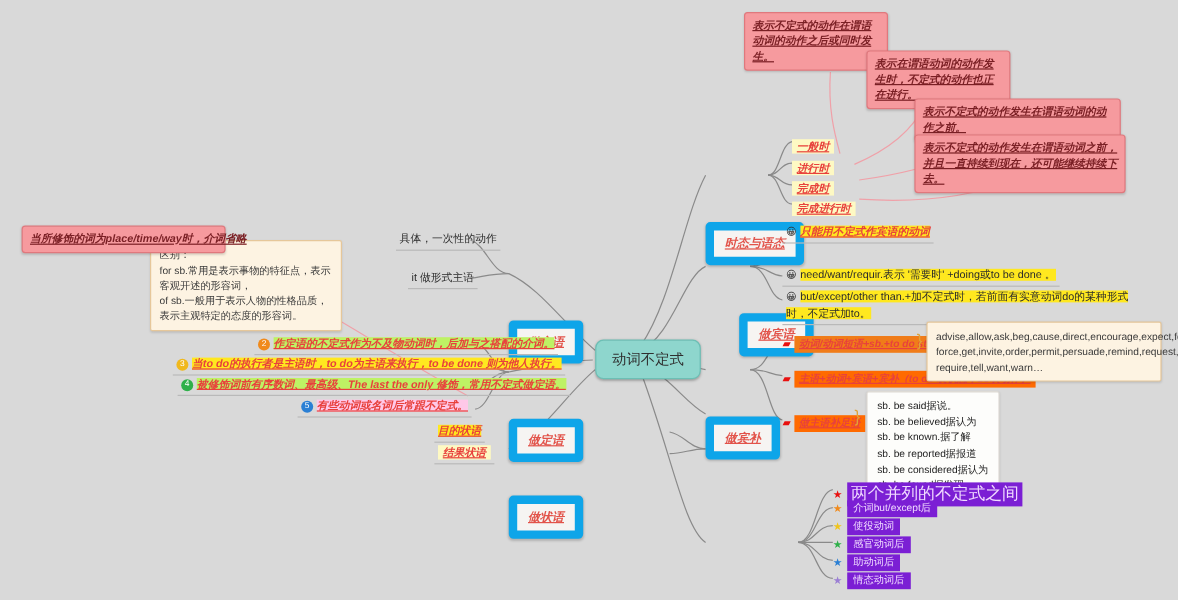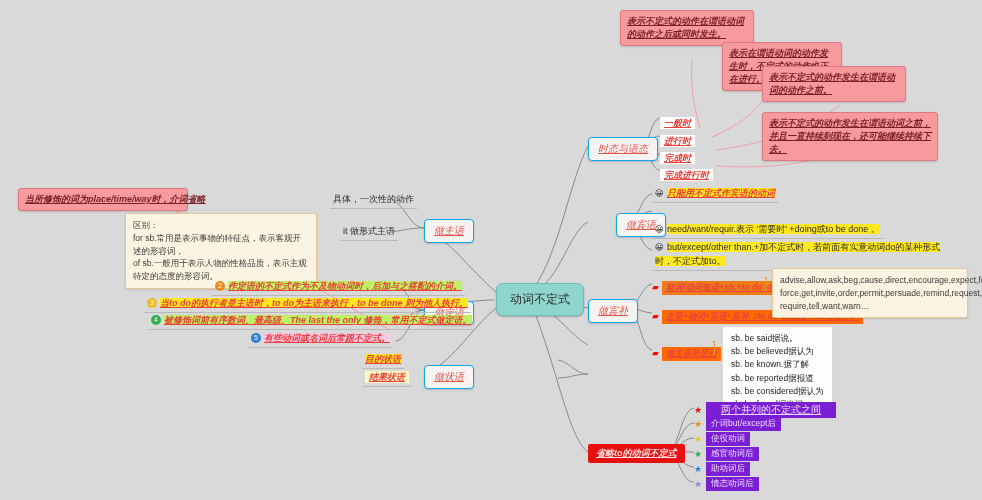--- a/index.html
+++ b/index.html
@@ -16,30 +16,31 @@
 
   
   .central{
     background:#8ed6cd;border:1px solid #6cbfb5;border-radius:7px;
     color:#2f2f2f;font-size:12px;padding:7px 13px;
     box-shadow:0 1px 2px rgba(0,0,0,.25);
   }
 
   
   .l1{
-    background:#f6f4f2;border:1px solid #0ea5e9;border-radius:4px;
-    font-size:10px;padding:4px 9px;color:#e2534a;font-weight:normal;
+    background:#f6f4f2;border:7px solid #0ea5e9;border-radius:4px;
+    font-size:10px;padding:4px 9px;color:#e2534a;font-weight:bold;
     font-style:italic;text-decoration:underline;
     box-shadow:0 1px 2px rgba(0,0,0,.18);
+    margin-top:48px;
   }
 
   
   .leaf{font-size:9px;color:#2b2b2b;padding:1px 3px 2px 3px;border-bottom:1px solid #b9b9b9;}
 
-  .hl-cyan{background:#ffffff;color:#e8413c;font-weight:bold;font-style:italic;
+  .hl-cyan{background:#fef9c3;color:#e8413c;font-weight:bold;font-style:italic;
            text-decoration:underline;font-size:9px;padding:1px 4px;}
   .hl-yellow{background:#ffe81f;}
   .hl-pink{background:#ffc8e8;}
   .hl-purple{background:#bef264;}
   .hl-orange{background:#f07c19;color:#fff;}
   .hl-orange2{background:#ff6a00;color:#fff;}
   .hl-violet{background:#7b1fd4;color:#f0d9ff;}
   .hl-red{background:#e8100f;color:#fff;}
 
   .ital-red{color:#e8413c;font-weight:bold;font-style:italic;text-decoration:underline;}
@@ -144,29 +145,29 @@
   <div class="node" style="left:660px;top:130px;">
     <span class="hl-cyan">进行时</span>
   </div>
   <div class="node" style="left:660px;top:147px;">
     <span class="hl-cyan">完成时</span>
   </div>
   <div class="node" style="left:660px;top:164px;">
     <span class="hl-cyan">完成进行时</span>
   </div>
 
-  <div class="node callout-pink" style="left:620px;top:10px;width:134px;">表示不定式的动作在谓语动词的动作之后或同时发生。</div>
+  <div class="node callout-pink" style="left:620px;top:10px;width:120px;">表示不定式的动作在谓语动词的动作之后或同时发生。</div>
   <div class="node callout-pink" style="left:722px;top:42px;width:120px;">表示在谓语动词的动作发生时，不定式的动作也正在进行。</div>
-  <div class="node callout-pink" style="left:762px;top:66px;width:144px;">表示不定式的动作发生在谓语动词的动作之前。</div>
+  <div class="node callout-pink" style="left:762px;top:82px;width:172px;">表示不定式的动作发生在谓语动词的动作之前。</div>
   <div class="node callout-pink" style="left:762px;top:112px;width:176px;">表示不定式的动作发生在谓语动词之前，并且一直持续到现在，还可能继续持续下去。</div>
 
   <div class="node l1" style="left:424px;top:219px;">做主语</div>
   <div class="node leaf" style="left:330px;top:192px;">具体，一次性的动作</div>
   <div class="node leaf" style="left:340px;top:224px;">it 做形式主语</div>
-  <div class="node note-beige" style="left:125px;top:213px;width:192px;white-space:pre-line;">区别：
+  <div class="node note-beige" style="left:125px;top:200px;width:160px;white-space:pre-line;">区别：
 for sb.常用是表示事物的特征点，表示客观开述的形容词，
 of sb.一般用于表示人物的性格品质，表示主观特定的态度的形容词。</div>
 
   <div class="node l1" style="left:616px;top:213px;">做宾语</div>
 
   <div class="node leaf" style="left:652px;top:186px;">
     <span class="emoji">😀</span><span class="hl-yellow ital-red">只能用不定式作宾语的动词</span>
   </div>
   <div class="node leaf" style="left:652px;top:222px;">
     <span class="emoji">😀</span><span class="hl-yellow">need/want/requir.表示 '需要时' +doing或to be done 。</span>
@@ -220,27 +221,24 @@
   </div>
 
   <div class="node l1" style="left:424px;top:365px;">做状语</div>
   <div class="node leaf" style="left:362px;top:352px;text-align:right;">
     <span class="hl-yellow ital-red">目的状语</span>
   </div>
   <div class="node leaf" style="left:362px;top:370px;">
     <span style="background:#fef9c3;color:#e8413c;font-weight:bold;font-style:italic;text-decoration:underline;font-size:9px;padding:1px 4px;">结果状语</span>
   </div>
 
-  <div class="node" style="left:588px;top:442px;">
-    <span class="hl-red ital-red" style="color:#ffe0e0;font-size:9px;padding:3px 8px;display:inline-block;border-radius:2px;">省略to的动词不定式</span>
-  </div>
 
   <div class="node row" style="left:694px;top:402px;">
     <span class="star" style="color:#e8100f;">★</span>
-    <span class="hl-violet" style="font-size:10px;padding:1px 15px;text-decoration:underline;">两个并列的不定式之间</span>
+    <span class="hl-violet" style="font-size:14px;padding:1px 3px;">两个并列的不定式之间</span>
   </div>
   <div class="node row" style="left:694px;top:417px;">
     <span class="star" style="color:#f08a1c;">★</span>
     <span class="hl-violet" style="font-size:8.5px;padding:1px 5px;">介词but/except后</span>
   </div>
   <div class="node row" style="left:694px;top:432px;">
     <span class="star" style="color:#f0c41c;">★</span>
     <span class="hl-violet" style="font-size:8.5px;padding:1px 5px;">使役动词</span>
   </div>
   <div class="node row" style="left:694px;top:447px;">

